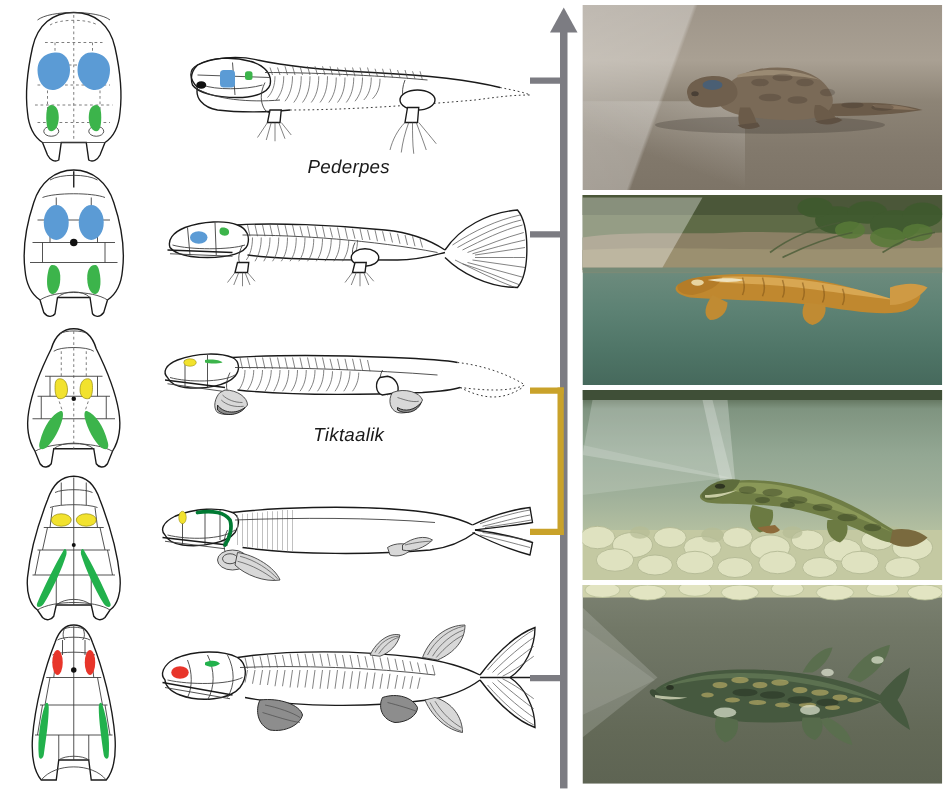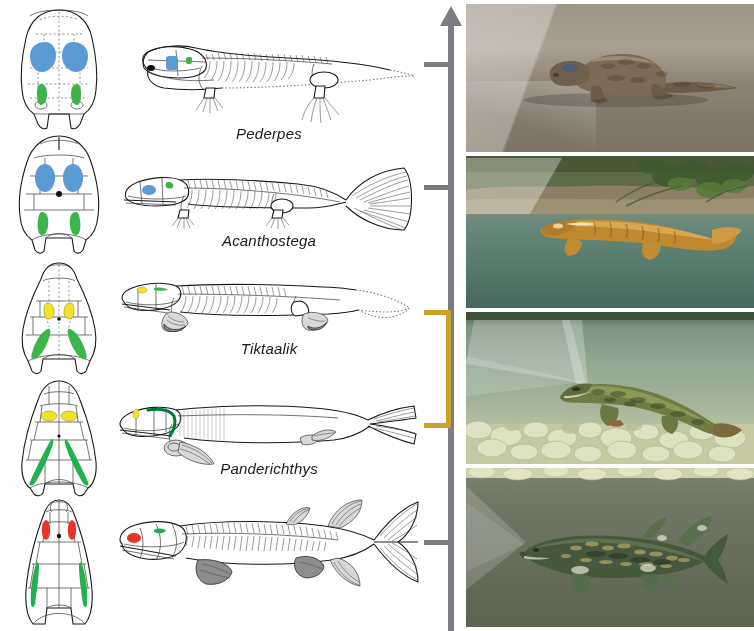--- a/index.html
+++ b/index.html
@@ -19,21 +19,21 @@
   }
 
   
   #skull-column {
     position: absolute;
     left: 0; top: 0;
     width: 118px; height: 631px;
   }
   #skeleton-column {
     position: absolute;
-    left: 118px; top: 0;
+    left: 128px; top: 0;
     width: 302px; height: 515px;
   }
   #axis-column {
     position: absolute;
     left: 420px; top: 0;
     width: 46px; height: 631px;
   }
   #photo-column {
     position: absolute;
     left: 466px; top: 0;
@@ -459,21 +459,20 @@
             <path d="M157 60 L153 70"></path>
             <path d="M160 60 L160 71"></path>
           <path d="M163 60 L167 70"></path>
             <path d="M165 60 L171 67"></path>
         </g>
 
         <ellipse cx="31" cy="32" rx="7" ry="5" fill="#5b9bd5"></ellipse>
         <path d="M50 24 C54 24 56 26 55 29 C54 31 50 31 48 29 C47 26 48 24 50 24 Z" fill="#3cb44b"></path>
       </svg>
     </div>
-    <div class="taxon-label" style="top:232px">Acanthostega</div>
 
     <div class="skeleton-slot" style="top:268px;height:92px">
       <svg width="302" height="92" viewBox="0 0 302 92">
 
         <path class="ln" d="M6 34 C2 30 4 24 14 20 C30 14 48 14 58 18 C64 21 64 28 60 33
                             C54 40 36 44 20 42 C12 41 8 38 6 34 Z"></path>
         <path class="ln-thin" d="M8 34 C22 38 50 38 60 32"></path>
         <path class="ln-thin" d="M20 20 L20 42"></path>
         <path class="ln-thin" d="M38 16 L38 42"></path>
         <path class="ln" d="M4 36 L52 42"></path>
@@ -603,21 +602,20 @@
         <path class="fin-lt" d="M182 50 C188 46 198 46 202 50 C198 56 190 58 184 56 Z"></path>
         <path class="fin-lt" d="M194 48 C202 42 212 40 218 44 C212 50 202 54 194 52 Z"></path>
         <g class="hatch">
             <path d="M196 48 C204 46 212 45 217 45"></path>
           </g>
 
         <ellipse cx="18" cy="26" rx="3" ry="5" fill="#f2e22e" stroke="#8a8000" stroke-width="0.4"></ellipse>
         <path d="M30 22 C42 20 52 22 56 28 C58 34 56 42 52 48" fill="none" stroke="#007a33" stroke-width="3" stroke-linecap="round"></path>
       </svg>
     </div>
-    <div class="taxon-label" style="top:460px">Panderichthys</div>
 
     <div class="skeleton-slot" style="top:498px;height:110px">
       <svg width="302" height="110" viewBox="0 0 302 110">
 
         <path class="ln" d="M4 46 C0 42 2 34 12 29 C28 22 50 22 62 28 C70 33 70 44 64 52
                             C56 62 32 64 16 58 C8 55 4 50 4 46 Z"></path>
         <path class="ln-thin" d="M22 30 C26 40 26 52 22 60"></path>
         <path class="ln-thin" d="M38 26 C44 38 44 52 38 62"></path>
         <path class="ln-thin" d="M54 26 C60 38 60 50 54 60"></path>
         <path class="ln-thin" d="M6 46 C24 50 54 50 66 44"></path>

